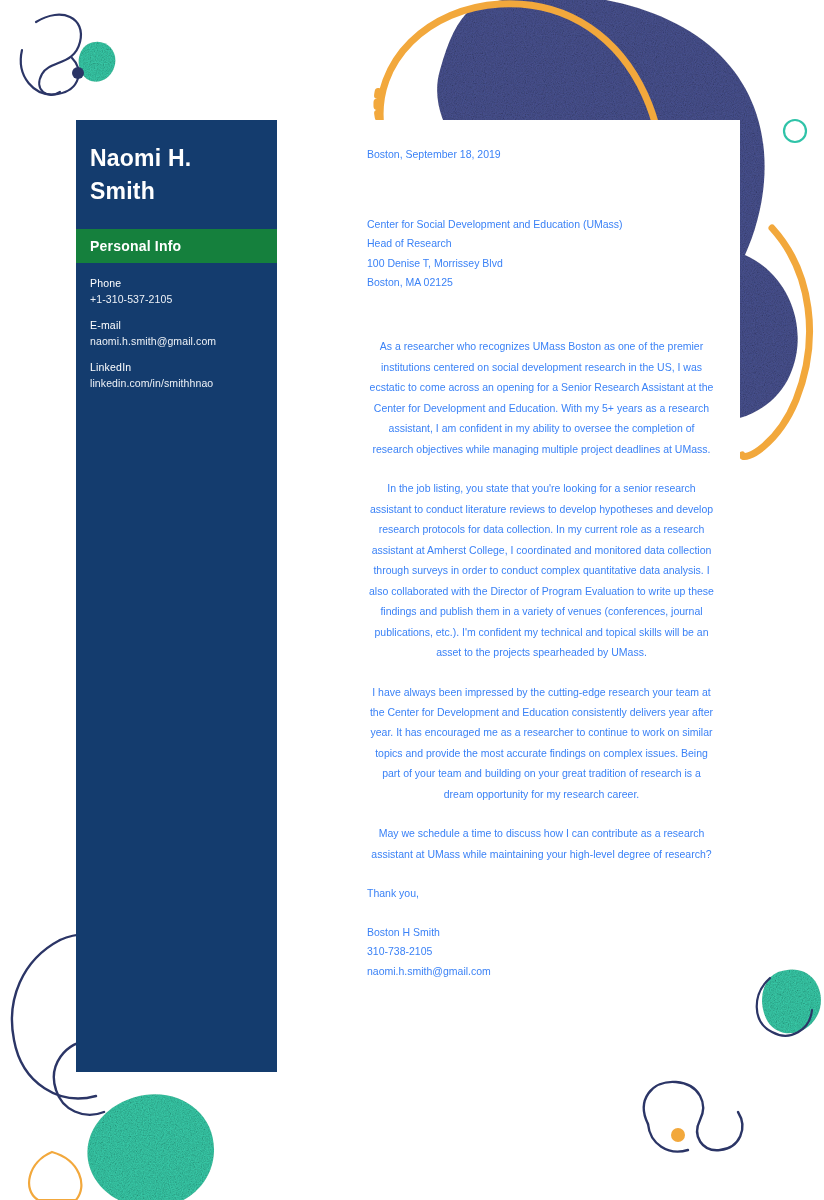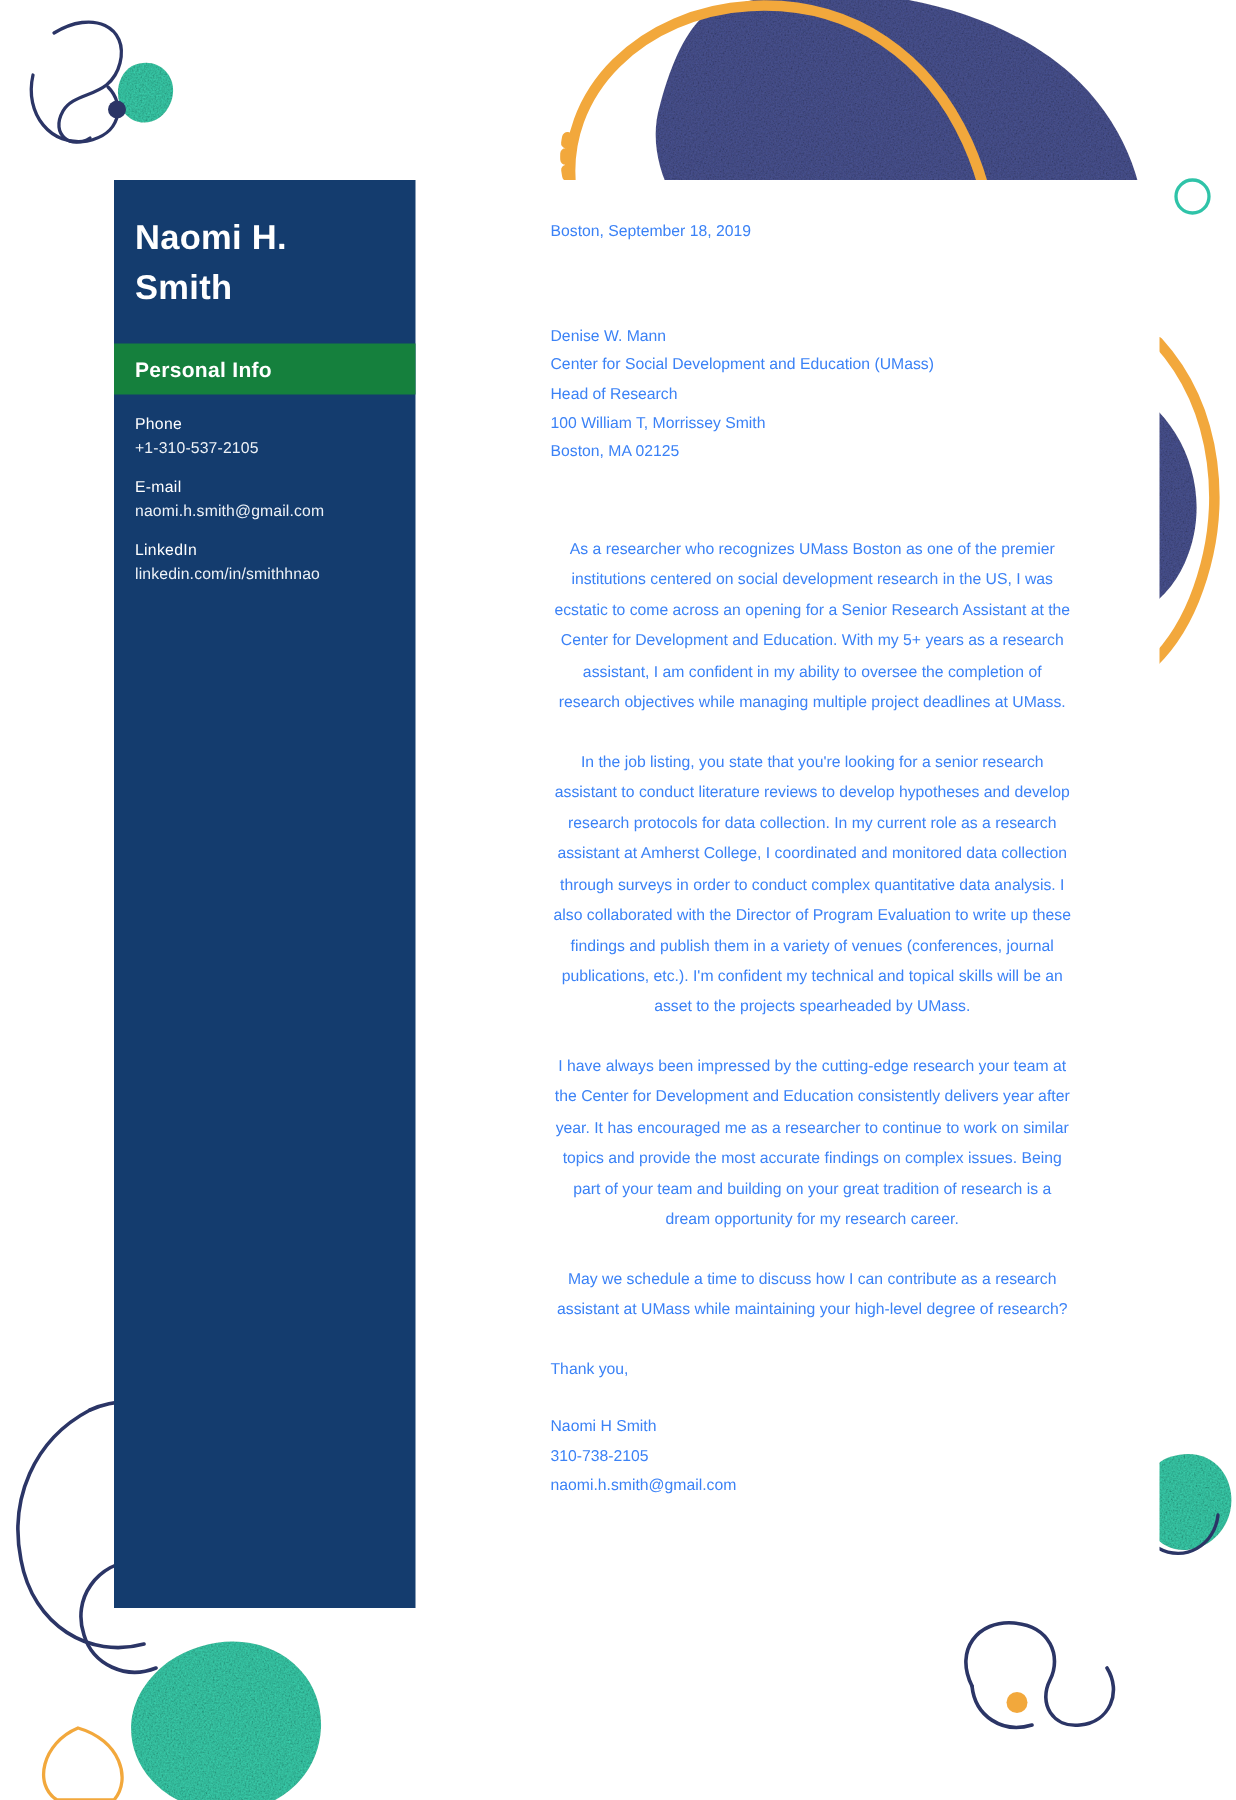--- a/index.html
+++ b/index.html
@@ -23,21 +23,20 @@
   
   .page {
     position: absolute;
     left: 76px;
     top: 120px;
     width: 664px;
     height: 952px;
     background: #ffffff;
     z-index: 2;
     box-shadow: 0 0 0 0 rgba(0,0,0,0);
-    padding-left: 33px;
   }
 
   
   .sidebar {
     position: absolute;
     left: 0;
     top: 0;
     width: 201px;
     height: 952px;
     background: #143c6e;
@@ -211,33 +210,32 @@
         <div class="info-label">LinkedIn</div>
         <div class="info-value">linkedin.com/in/smithhnao</div>
       </div>
     </div>
   </aside>
 
   <section class="letter">
     <p class="letter-date">Boston, September 18, 2019</p>
 
     <div class="recipient">
-      <div>Denise W. Mann</div>
       <div>Center for Social Development and Education (UMass)</div>
       <div>Head of Research</div>
-      <div>100 William T, Morrissey Smith</div>
+      <div>100 Denise T, Morrissey Blvd</div>
       <div>Boston, MA 02125</div>
     </div>
 
     <p class="para">As a researcher who recognizes UMass Boston as one of the premier institutions centered on social development research in the US, I was ecstatic to come across an opening for a Senior Research Assistant at the Center for Development and Education. With my 5+ years as a research assistant, I am confident in my ability to oversee the completion of research objectives while managing multiple project deadlines at UMass.</p>
     <p class="para">In the job listing, you state that you're looking for a senior research assistant to conduct literature reviews to develop hypotheses and develop research protocols for data collection. In my current role as a research assistant at Amherst College, I coordinated and monitored data collection through surveys in order to conduct complex quantitative data analysis. I also collaborated with the Director of Program Evaluation to write up these findings and publish them in a variety of venues (conferences, journal publications, etc.). I'm confident my technical and topical skills will be an asset to the projects spearheaded by UMass.</p>
     <p class="para">I have always been impressed by the cutting-edge research your team at the Center for Development and Education consistently delivers year after year. It has encouraged me as a researcher to continue to work on similar topics and provide the most accurate findings on complex issues. Being part of your team and building on your great tradition of research is a dream opportunity for my research career.</p>
     <p class="para">May we schedule a time to discuss how I can contribute as a research assistant at UMass while maintaining your high-level degree of research?</p>
 
     <p class="signoff">Thank you,</p>
 
     <div class="sig-block">
-      <div>Naomi H Smith</div>
+      <div>Boston H Smith</div>
       <div>310-738-2105</div>
       <div>naomi.h.smith@gmail.com</div>
     </div>
   </section>
 </div>
 
 </body></html>

